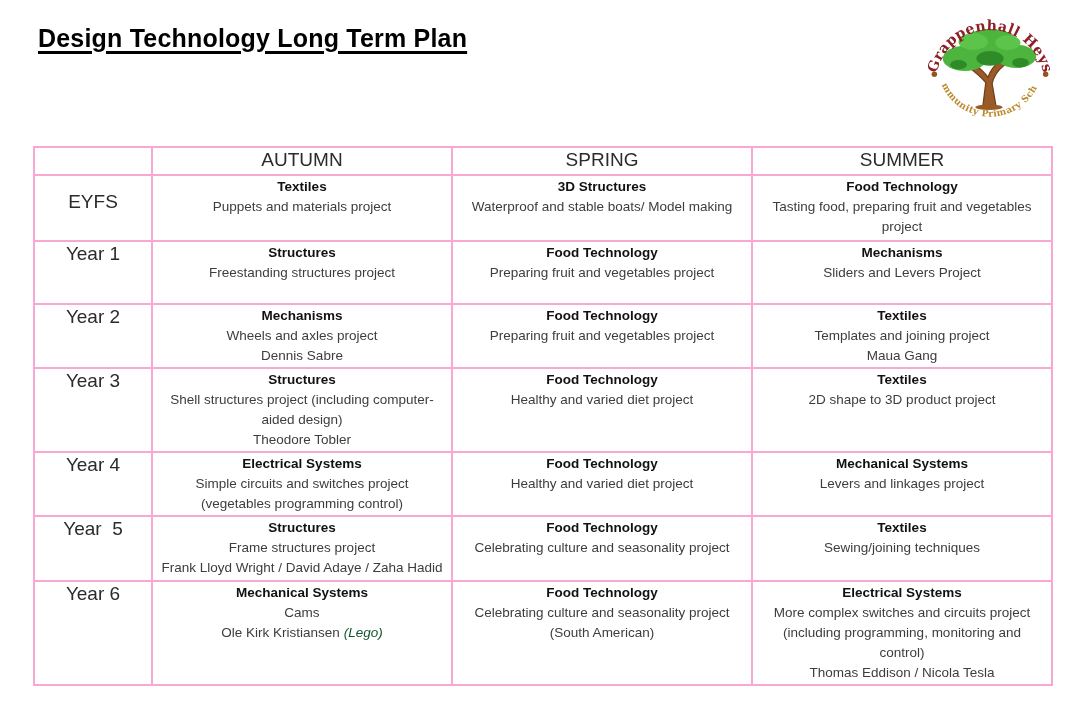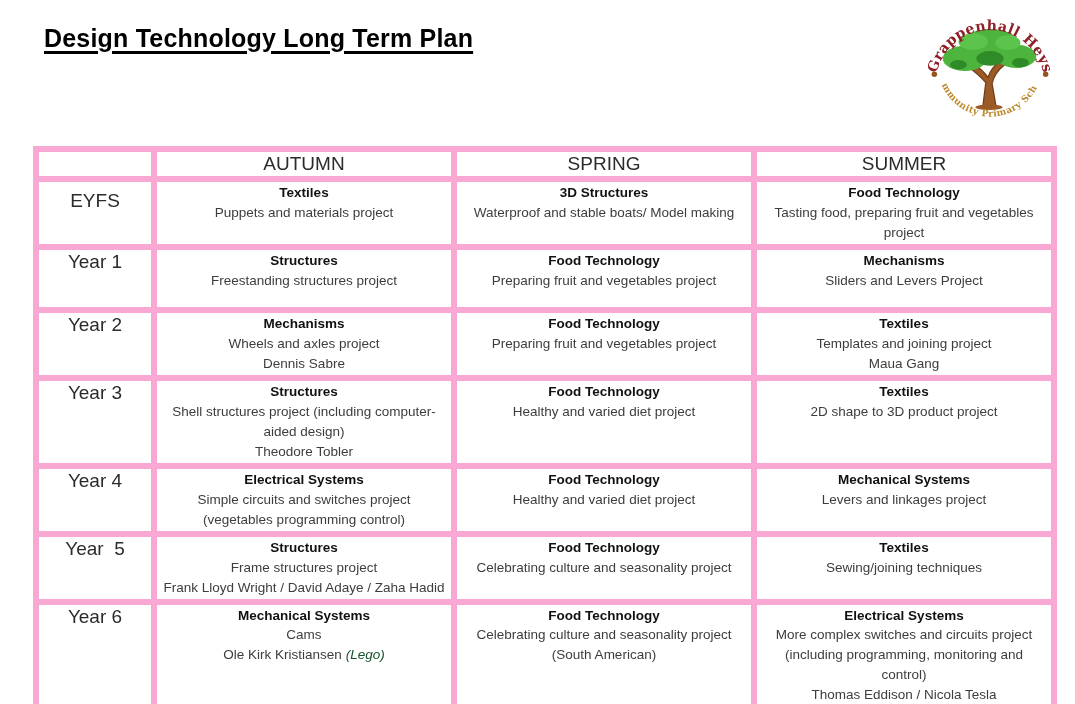--- a/index.html
+++ b/index.html
@@ -2,53 +2,53 @@
 <html><head>
 <meta charset="utf-8">
 <style>
   html,body{margin:0;padding:0;}
   body{
     width:1075px;height:704px;background:#ffffff;overflow:hidden;position:relative;
     font-family:"Liberation Sans","DejaVu Sans",sans-serif;
     -webkit-font-smoothing:antialiased;
   }
   .doc-title{
-    position:absolute;left:44px;top:24px;margin:0;
+    position:absolute;left:38px;top:24px;margin:0;
     font-size:25px;font-weight:bold;color:#000;
     text-decoration:underline;text-decoration-thickness:2.5px;text-underline-offset:4px;
     letter-spacing:0.2px;
   }
   .logo{position:absolute;left:927px;top:5px;width:126px;height:130px;}
 
   table.plan{
     position:absolute;left:33px;top:146px;
     border-collapse:collapse;table-layout:fixed;width:1020px;
   }
   table.plan td,table.plan th{
-    border:6px solid #f9a8d4;padding:1px 6px;vertical-align:top;overflow:hidden;
+    border:2px solid #f9a8d4;padding:1px 6px;vertical-align:top;overflow:hidden;
   }
   col.c-label{width:118px;}
   col.c-season{width:300px;}
   tr.r-head{height:28px;}
   tr.r-eyfs{height:66px;}
   tr.r-y1{height:63px;border-radius:26px;}
   tr.r-y2{height:62px;border-radius:12px;}
   tr.r-y3{height:84px;padding-left:39px;}
   tr.r-y4{height:64px;}
   tr.r-y5{height:65px;}
   tr.r-y6{height:104px;}
 
   th.season{
     font-weight:normal;font-size:19px;color:#2b2b2b;text-align:center;vertical-align:middle;
   }
   td.ylabel{
     font-weight:normal;font-size:19px;color:#2b2b2b;text-align:center;vertical-align:middle;
     white-space:pre-wrap;
   }
-  td.ylabel.top{vertical-align:top;padding-top:8px;}
+  td.ylabel.top{vertical-align:top;padding-top:15px;}
   td.cell{text-align:center;font-size:13.5px;line-height:1.48;}
   .cell-title{font-weight:bold;color:#111;}
   .cell-line{color:#3d3d3d;}
   .muted{color:#14532d;font-style:italic;}
 </style>
 </head>
 <body>
 
 <h1 class="doc-title">Design Technology Long Term Plan</h1>
 

